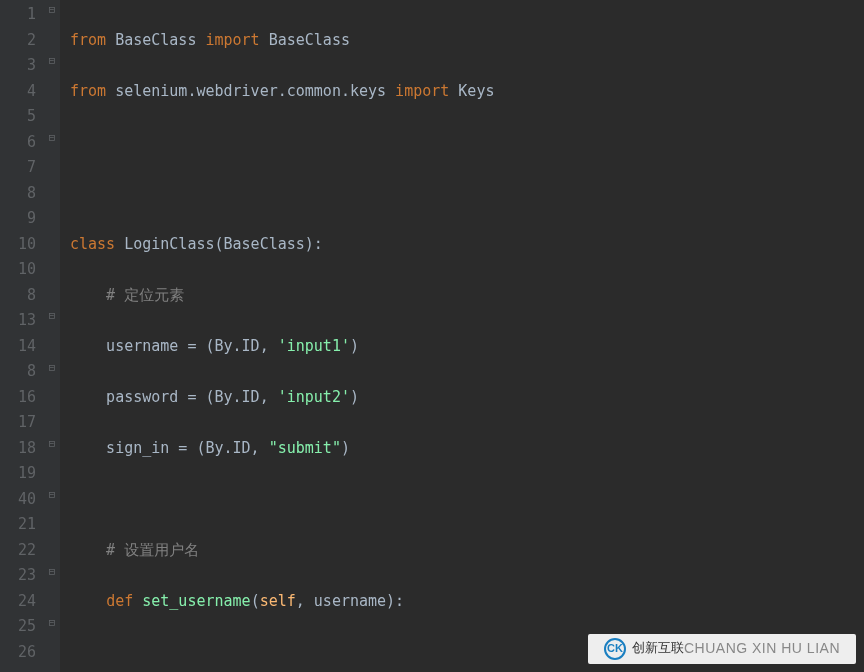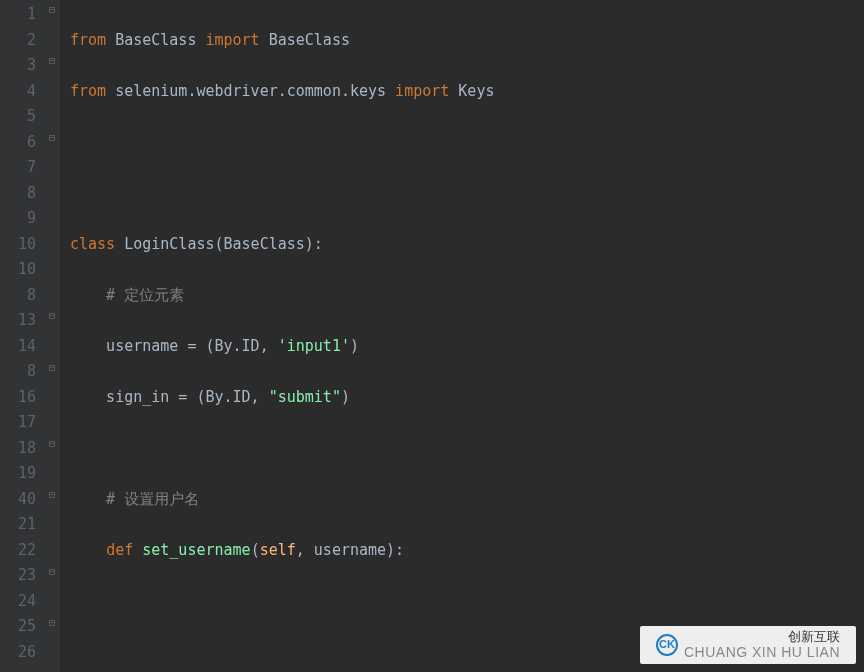--- a/index.html
+++ b/index.html
@@ -79,23 +79,22 @@
       border-radius: 50%;
       display: flex;
       align-items: center;
       justify-content: center;
       color: #1a7fc1;
       font-weight: bold;
       font-size: 11px;
     }
     .watermark .txt {
       display: flex;
-      flex-direction: column;
+      flex-direction: row;
       line-height: 1.1;
-      text-align: right;
     }
     .watermark .sub {
       font-size: 14px;
       color: #888;
       letter-spacing: 0.5px;
     }
   </style>
 </head>
 <body>
 
@@ -140,20 +139,21 @@
     <span class="fold" style="top:617px">⊟</span>
   </div>
   <div class="code">
 <div><span class="kw">from</span><span> BaseClass </span><span class="kw">import</span><span> BaseClass</span></div>
 <div><span class="kw">from</span><span> selenium.webdriver.common.keys </span><span class="kw">import</span><span> Keys</span></div>
 <div> </div>
 <div> </div>
 <div><span class="kw">class</span><span> LoginClass</span><span>(BaseClass):</span></div>
 <div><span class="cmt">    # 定位元素</span></div>
 <div><span>    username = (By.ID, </span><span class="str">'input1'</span><span>)</span></div>
+<div><span>    password = (By.ID, </span><span class="str">'input2'</span><span>)</span></div>
 <div><span>    sign_in = (By.ID, </span><span class="str">"submit"</span><span>)</span></div>
 <div> </div>
 <div><span class="cmt">    # 设置用户名</span></div>
 <div><span>    </span><span class="kw">def </span><span class="fn">set_username</span><span>(</span><span class="self">self</span><span>, username):</span></div>
 
 
 
 
 
 

